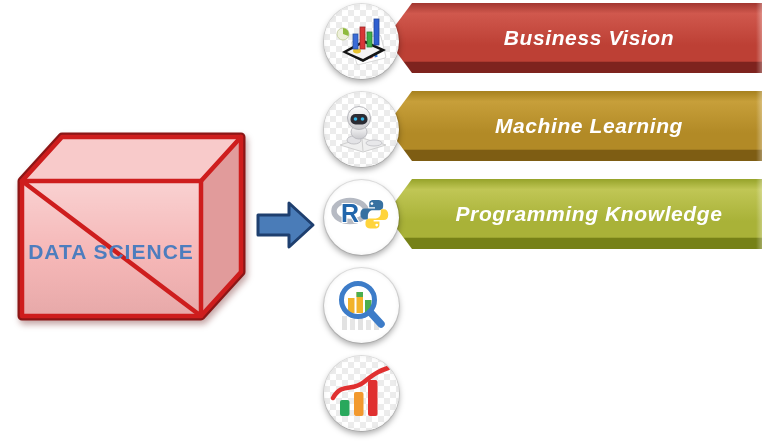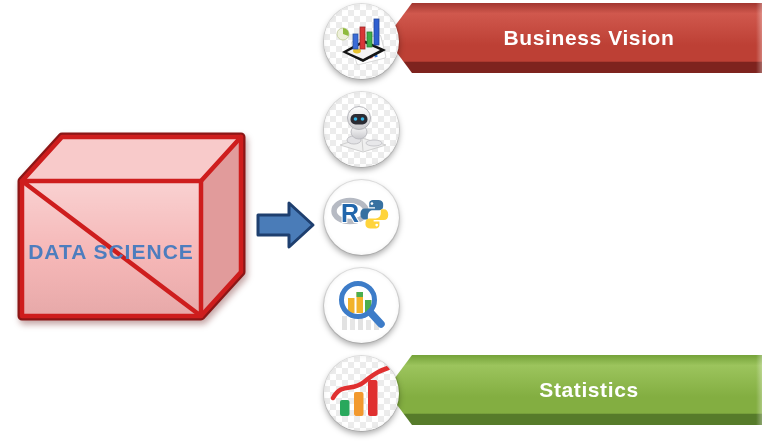--- a/index.html
+++ b/index.html
@@ -28,21 +28,21 @@
     position:absolute; left:386px; top:3px; width:376px; height:70px;
     clip-path: polygon(0 50%, 26px 0%, 100% 0%, 100% 100%, 26px 100%);
     background:
       linear-gradient(90deg, rgba(0,0,0,0.12) 0, rgba(0,0,0,0) 14px, rgba(0,0,0,0) calc(100% - 6px), rgba(255,255,255,0.32) 100%),
       linear-gradient(180deg, var(--top) 0%, var(--light) 15%, var(--mid) 60%, var(--mid) 83%, var(--shadow) 85%, var(--shadow) 100%);
     filter: drop-shadow(2px 3px 2px rgba(0,0,0,0.30));
   }
   .banner-label {
     display:block; width:100%; padding-left:30px; box-sizing:border-box;
     line-height:70px; text-align:center; color:#ffffff;
-    font-size:21px; font-weight:700; letter-spacing:0.6px; white-space:nowrap;
+    font-size:21px; font-weight:700; letter-spacing:0.6px; white-space:nowrap;font-style:italic;
   }
 
   .icon-circle {
     position:absolute; left:324px; top:4px; width:75px; height:75px; border-radius:50%;
     background:#ffffff; overflow:hidden; z-index:2;
     box-shadow: 0 0 0 1px rgba(0,0,0,0.10), 0 3px 6px rgba(0,0,0,0.35), inset 0 0 4px rgba(0,0,0,0.06);
     display:flex; align-items:center; justify-content:center;
   }
   .checker { background: repeating-conic-gradient(#ececec 0% 25%, #ffffff 0% 50%); background-size:12px 12px; }
 </style>
@@ -100,20 +100,23 @@
         <ellipse cx="27" cy="41" rx="4" ry="2.4" fill="#e8c430"></ellipse>
         <rect x="23" y="24" width="5" height="15" fill="#3a6bd8" stroke="#28509f" stroke-width="0.8"></rect>
         <rect x="30" y="17" width="5" height="22" fill="#d83636" stroke="#9c2424" stroke-width="0.8"></rect>
         <rect x="37" y="22" width="5" height="15" fill="#3fae4a" stroke="#2b7d33" stroke-width="0.8"></rect>
         <rect x="44" y="9" width="5" height="26" fill="#2f5fd0" stroke="#20459c" stroke-width="0.8"></rect>
       </svg>
     </div>
   </div>
 
   <div class="row row2" style="--top: #a6811e; --light: #c79f3a; --mid: #b28a26; --shadow: #7e5d13;">
+    <div class="banner">
+      <span class="banner-label">Machine Learning</span>
+    </div>
     <div class="icon-circle checker">
       <svg width="64" height="64" viewBox="0 0 64 64">
         <defs>
           <linearGradient id="robo" x1="0" y1="0" x2="0" y2="1">
             <stop offset="0" stop-color="#ffffff"></stop>
               <stop offset="1" stop-color="#c9c9cd"></stop>
           </linearGradient>
         </defs>
         <polygon points="10,47 32,40 56,47 33,54" fill="#efefef" stroke="#cfcfcf"></polygon>
         <line x1="32" y1="41" x2="33" y2="53" stroke="#cfcfcf"></line>
@@ -122,20 +125,23 @@
         <circle cx="29" cy="20" r="11.5" fill="url(#robo)" stroke="#b5b5ba"></circle>
         <rect x="20.5" y="16" width="17" height="10.5" rx="5" fill="#2b2b33"></rect>
         <circle cx="25.5" cy="21" r="1.8" fill="#35b6e8"></circle>
         <circle cx="32.5" cy="21" r="1.8" fill="#35b6e8"></circle>
         <ellipse cx="44" cy="45" rx="8" ry="3" fill="#e8e8ea" stroke="#c8c8cc"></ellipse>
       </svg>
     </div>
   </div>
 
   <div class="row row3" style="--top: #96a32a; --light: #c0c655; --mid: #a9b238; --shadow: #768117;">
+    <div class="banner">
+      <span class="banner-label">Programming Knowledge</span>
+    </div>
     <div class="icon-circle">
       <svg width="64" height="64" viewBox="0 0 64 64">
         <ellipse cx="20" cy="25" rx="16" ry="10.5" fill="none" stroke="#b6bac3" stroke-width="5.5"></ellipse>
         <text x="20" y="36" text-anchor="middle" font-family="Liberation Sans, sans-serif" font-size="25" font-weight="700" fill="#2166ac" stroke="#ffffff" stroke-width="2" paint-order="stroke">R</text>
         <g transform="translate(28,12) scale(0.68)">
           <path d="M24 3 C17 3 16.5 6 16.5 8.5 V13.5 H25 V15.5 H10 C6 15.5 3.5 18.5 3.5 23.5 C3.5 28.5 6 31.5 10 31.5 H14.5 V25.5 C14.5 21 18 18 22 18 H31 C34.5 18 37 15.5 37 12 V8.5 C37 5 33.5 3 30 3 Z" fill="#3771a1"></path>
           <circle cx="20.5" cy="8.2" r="2" fill="#ffffff"></circle>
           <path d="M24 45 C31 45 31.5 42 31.5 39.5 V34.5 H23 V32.5 H38 C42 32.5 44.5 29.5 44.5 24.5 C44.5 19.5 42 16.5 38 16.5 H33.5 V22.5 C33.5 27 30 30 26 30 H17 C13.5 30 11 32.5 11 36 V39.5 C11 43 14.5 45 18 45 Z" fill="#ffd43b"></path>
           <circle cx="27.5" cy="39.8" r="2" fill="#ffffff"></circle>
         </g>
@@ -155,23 +161,20 @@
         <rect x="26.5" y="18" width="6.5" height="21" fill="#f2b32a"></rect>
         <rect x="35" y="26" width="6.5" height="13" fill="#4cae4f"></rect>
         <rect x="26.5" y="18" width="6.5" height="5" fill="#4cae4f"></rect>
         <circle cx="28" cy="26" r="16.5" fill="none" stroke="#3d7cc8" stroke-width="5"></circle>
         <line x1="40.5" y1="38.5" x2="51" y2="50" stroke="#3d7cc8" stroke-width="7.5" stroke-linecap="round"></line>
       </svg>
     </div>
   </div>
 
   <div class="row row5" style="--top: #74a238; --light: #9cc45d; --mid: #83ae41; --shadow: #567b2a;">
-    <div class="banner">
-      <span class="banner-label">Statistics</span>
-    </div>
     <div class="icon-circle checker">
       <svg width="64" height="64" viewBox="0 0 64 64">
         <rect x="10" y="38" width="9.5" height="16" rx="2" fill="#28a85c"></rect>
         <rect x="24" y="30" width="9.5" height="24" rx="2" fill="#f2992e"></rect>
         <rect x="38" y="18" width="9.5" height="36" rx="2" fill="#e03030"></rect>
         <path d="M3 36 C12 20 22 30 34 20 S 52 8 58 6" fill="none" stroke="#e03030" stroke-width="4.5" stroke-linecap="round"></path>
       </svg>
     </div>
   </div>
 

